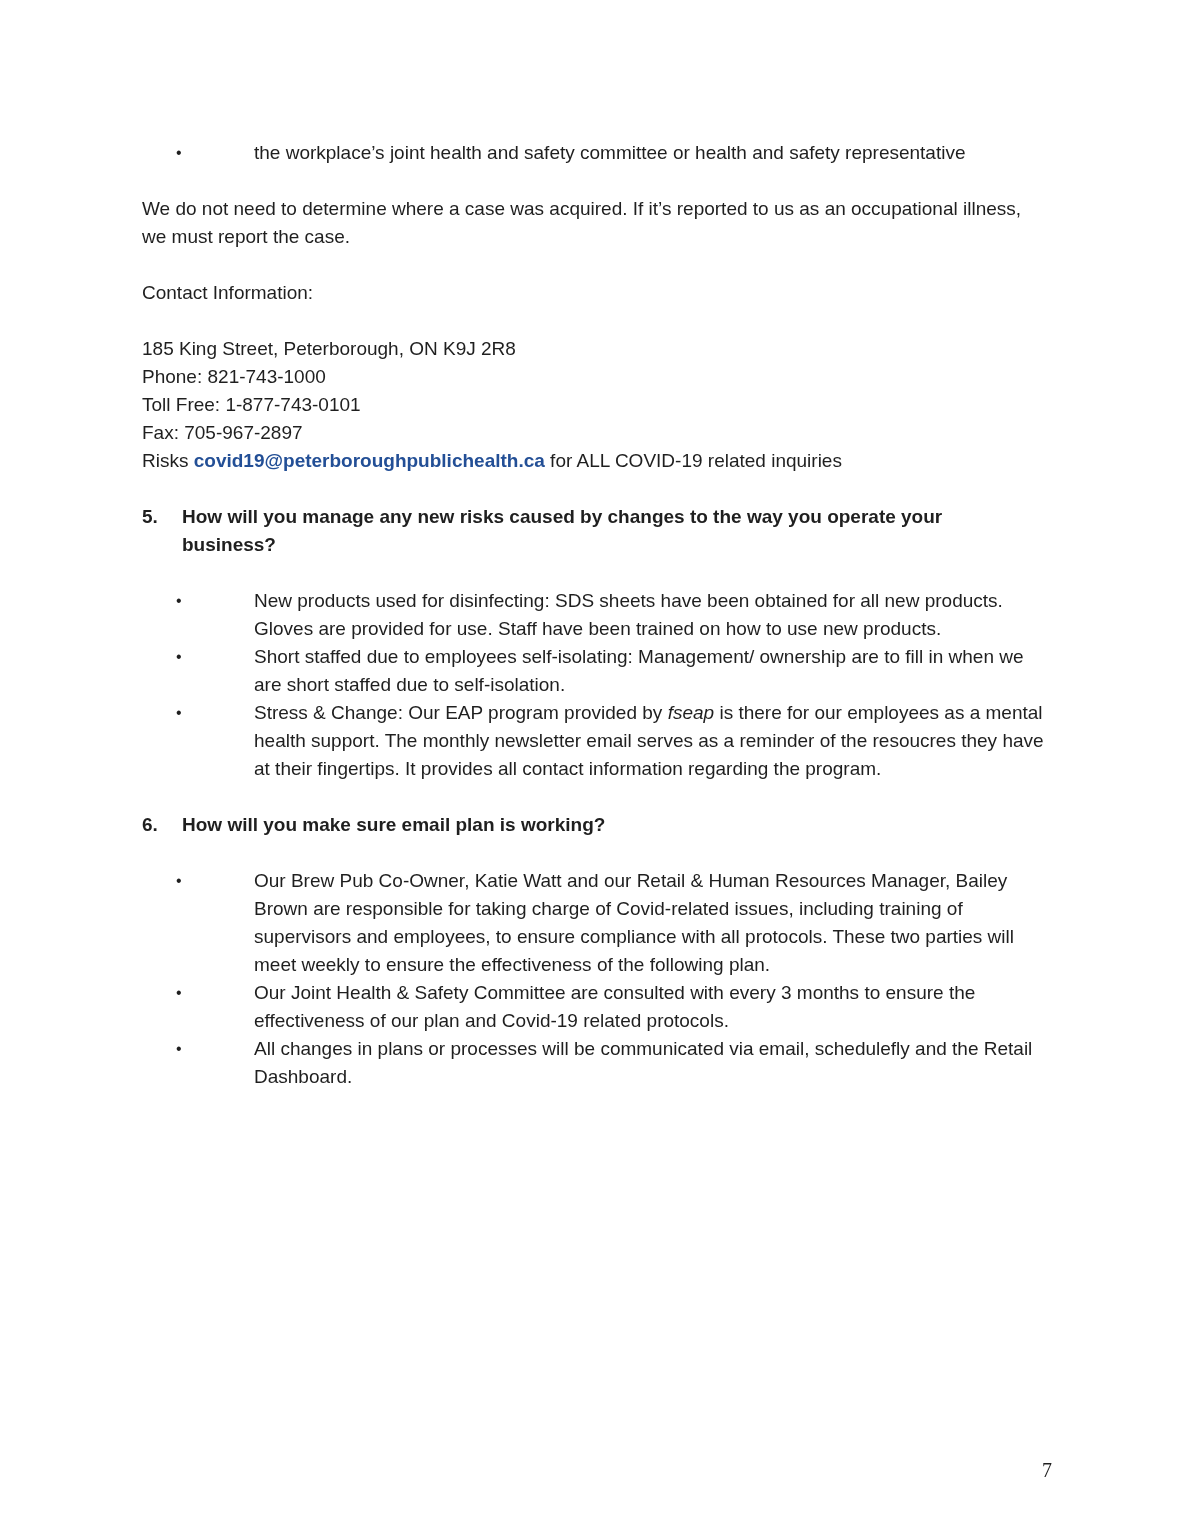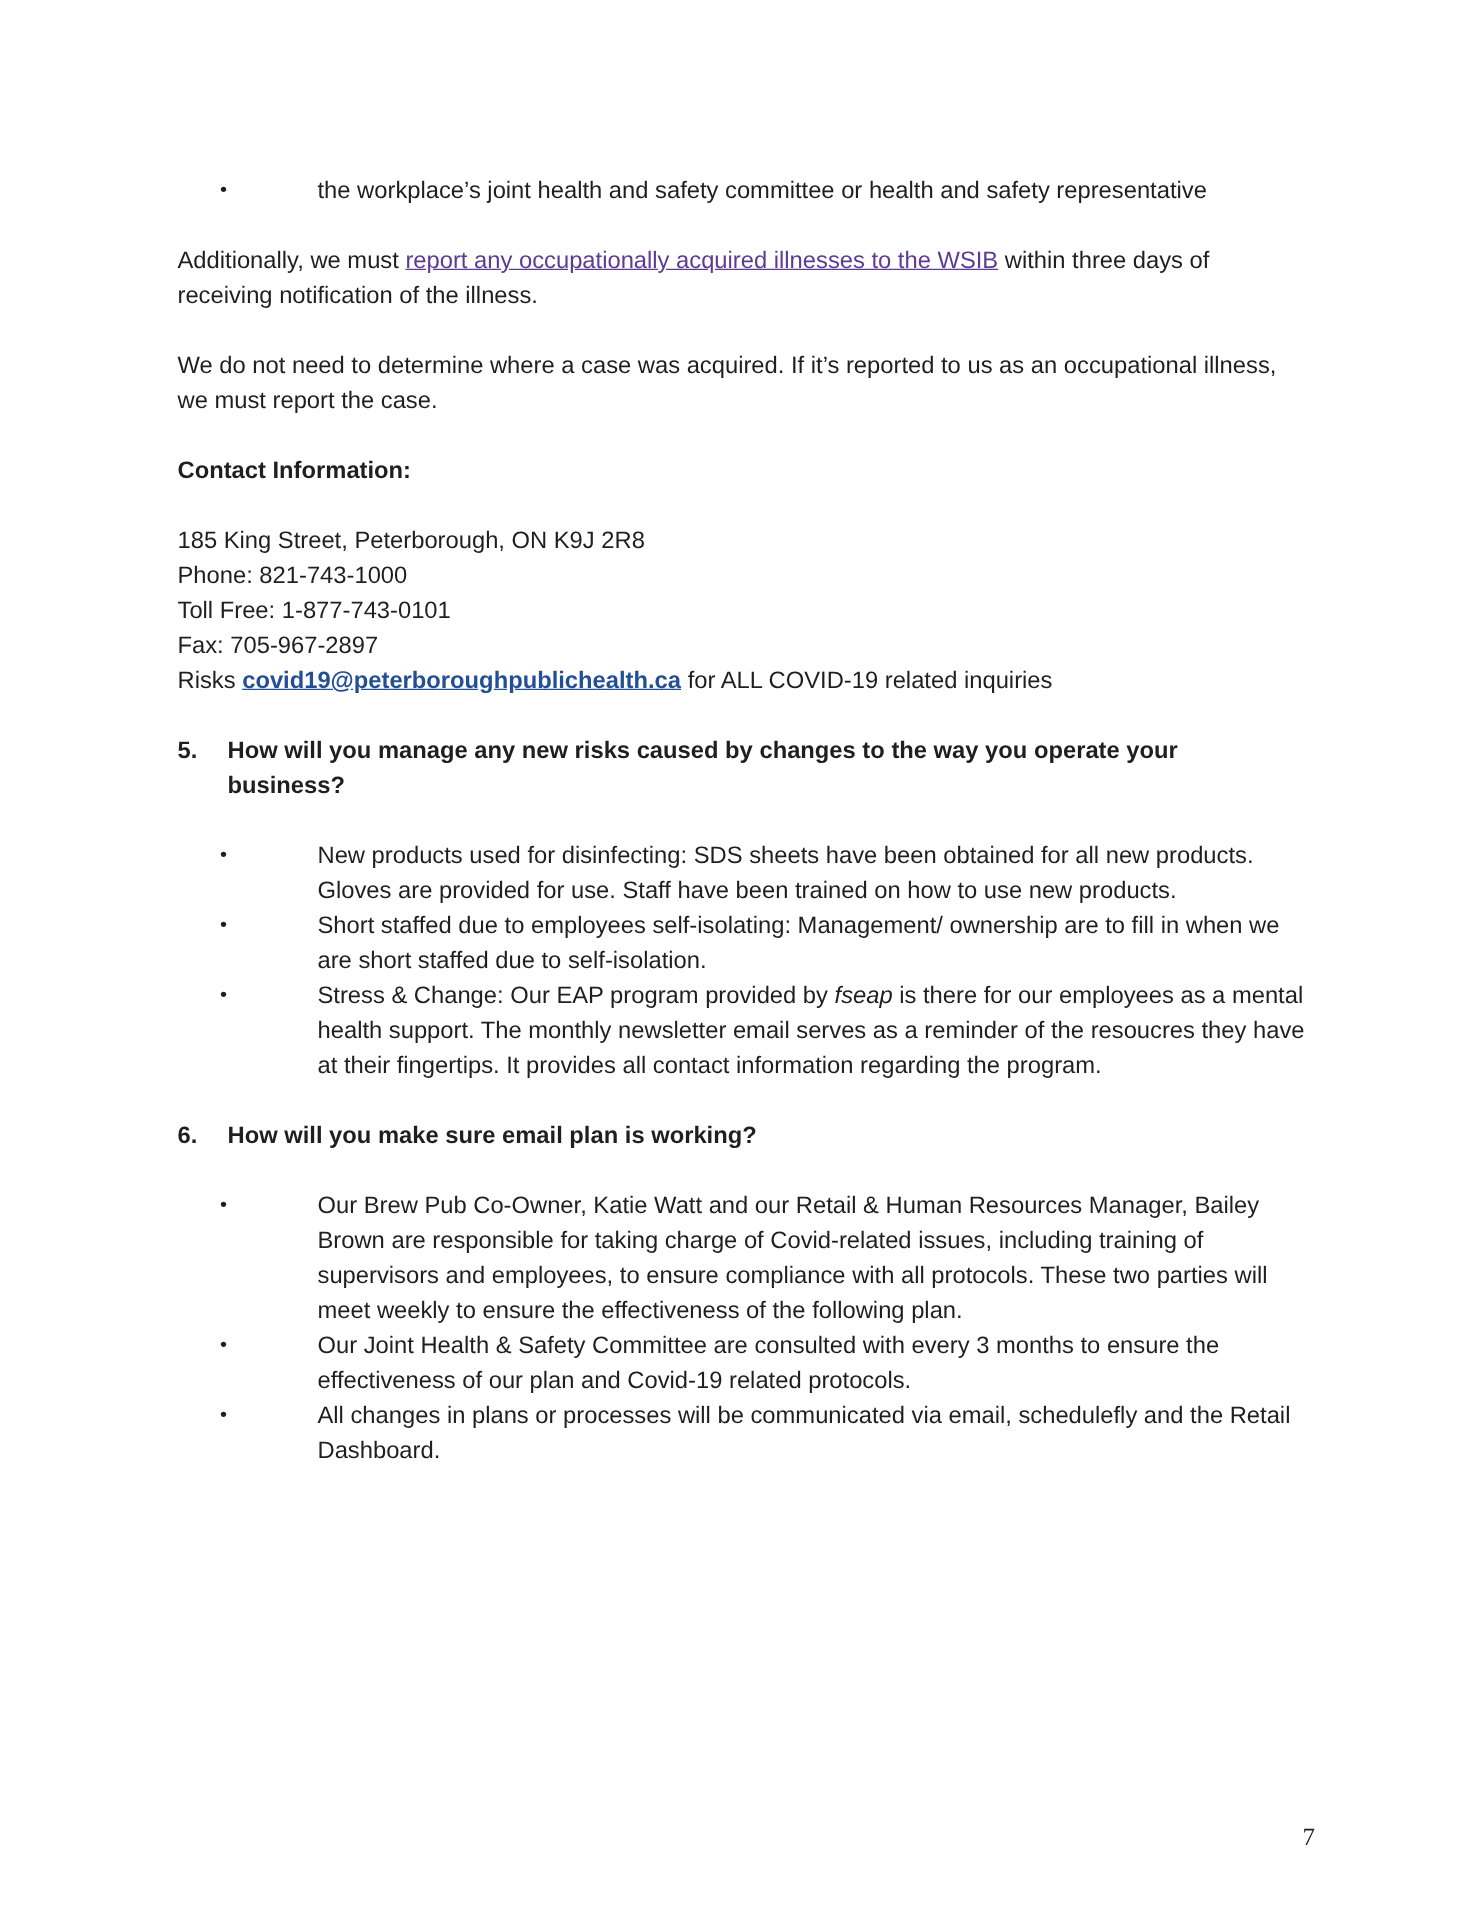--- a/index.html
+++ b/index.html
@@ -24,35 +24,34 @@
   .blk { margin:0 0 28px 0; }
   .b-row { display:flex; }
   .b-glyph {
     flex:none;
     width:34px;
     margin-left:34px;
     text-align:left;
     font-size:16px;
   }
   .b-text { flex:1;margin-left:44px; }
-  .bold { font-weight:bold; }
+  .bold { font-weight:normal; }
   .italic { font-style:italic; }
   .q-row { display:flex; font-weight:bold; }
   .q-num { flex:none; width:40px; }
   .q-text { flex:1; max-width:822px; }
   .sub-indent { margin-left:38px; }
   .link-purple {
     color:#5f3a94;
     text-decoration:underline;
     cursor:pointer;
   }
   .link-blue {
     color:#234f96;
     font-weight:bold;
-    text-decoration:underline;
     cursor:pointer;
   }
   .page-number {
     position:absolute;
     right:135px;
     bottom:54px;
     font-family:"Liberation Serif", serif;
     font-size:20px;
     line-height:24px;
     color:#1f1f1f;
@@ -62,21 +61,20 @@
 <body>
 
 <div class="page">
   <div class="content">
 
     <div class="blk b-row">
       <span class="b-glyph">•</span>
       <span class="b-text">the workplace’s joint health and safety committee or health and safety representative</span>
     </div>
 
-    <p class="blk"><span>Additionally, we must </span><span class="link-purple">report any occupationally acquired illnesses to the WSIB</span><span> within three days of receiving notification of the illness.</span></p>
 
     <p class="blk">We do not need to determine where a case was acquired. If it’s reported to us as an occupational illness, we must report the case.</p>
 
     <p class="blk bold">Contact Information:</p>
 
 
     <div class="blk">
       <div>185 King Street, Peterborough, ON K9J 2R8</div>
       <div>Phone: 821-743-1000</div>
       <div>Toll Free: 1-877-743-0101</div>

